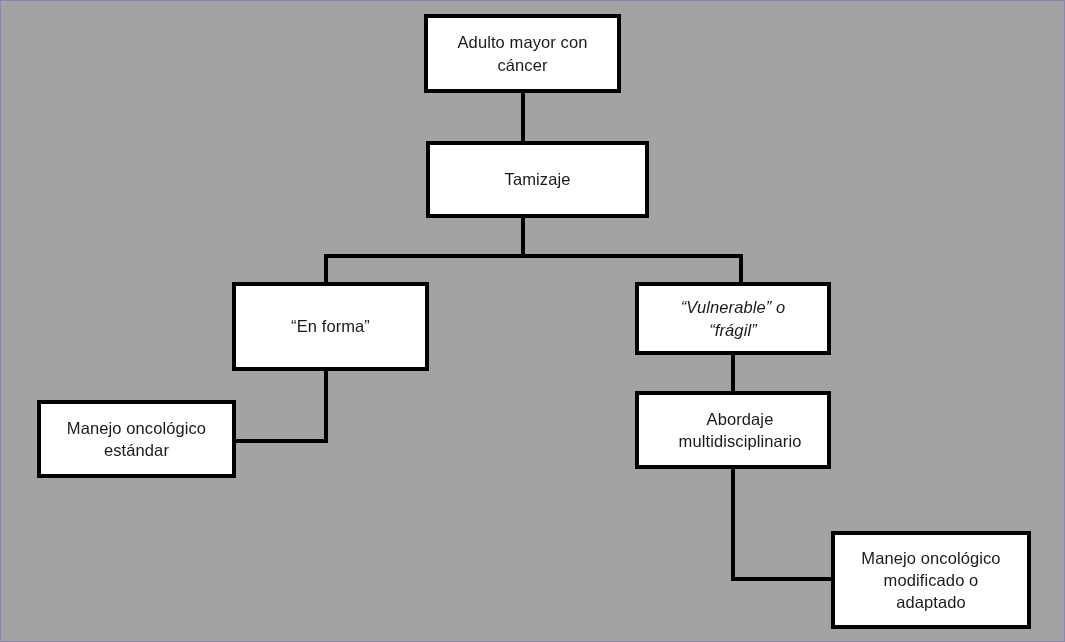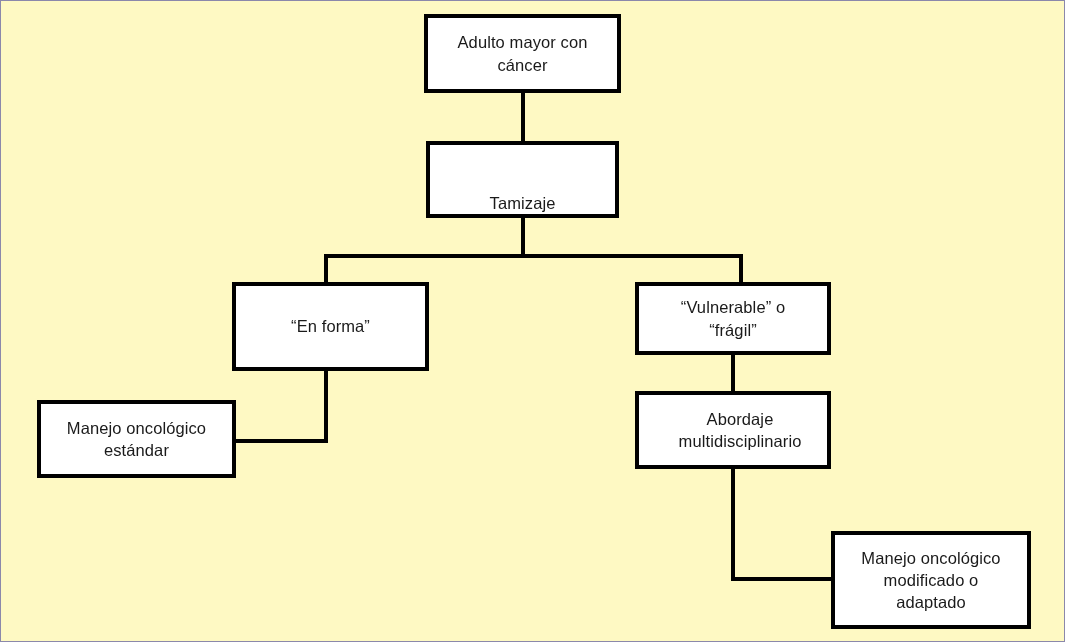--- a/index.html
+++ b/index.html
@@ -4,21 +4,21 @@
 <style>
   html, body {
     margin: 0;
     padding: 0;
     background: #ffffff;
   }
   #canvas {
     position: relative;
     width: 1065px;
     height: 642px;
-    background: #fef9c3;
+    background: #a3a3a3;
     box-sizing: border-box;
     border: 1px solid #8b88ab;
     overflow: hidden;
     font-family: "Liberation Sans", "DejaVu Sans", sans-serif;
   }
   .node {
     position: absolute;
     box-sizing: border-box;
     background: #ffffff;
     border: 4px solid #000000;
@@ -64,29 +64,29 @@
 
   <div class="edge edge-v" style="left:730px; top:350px; height:42px;"></div>
 
   <div class="edge edge-v" style="left:730px; top:464px; height:116px;"></div>
   <div class="edge edge-h" style="left:730px; top:576px; width:104px;"></div>
 
   <div class="node" style="left:423px; top:13px; width:197px; height:79px;">
     <span class="node-label">Adulto mayor con cáncer</span>
   </div>
 
-  <div class="node" style="left:425px; top:140px; width:193px; height:77px;align-items:flex-end;">
+  <div class="node" style="left:425px; top:140px; width:223px; height:77px;">
     <span class="node-label">Tamizaje</span>
   </div>
 
   <div class="node" style="left:231px; top:281px; width:197px; height:89px;">
     <span class="node-label">“En forma”</span>
   </div>
 
-  <div class="node" style="left:634px; top:281px; width:196px; height:73px;">
+  <div class="node" style="left:634px; top:281px; width:196px; height:73px;font-style:italic;">
     <span class="node-label">“Vulnerable” o
 “frágil”</span>
   </div>
 
   <div class="node" style="left:36px; top:399px; width:199px; height:78px;">
     <span class="node-label">Manejo oncológico
 estándar</span>
   </div>
 
   <div class="node" style="left:634px; top:390px; width:196px; height:78px;padding-left:14px;">

